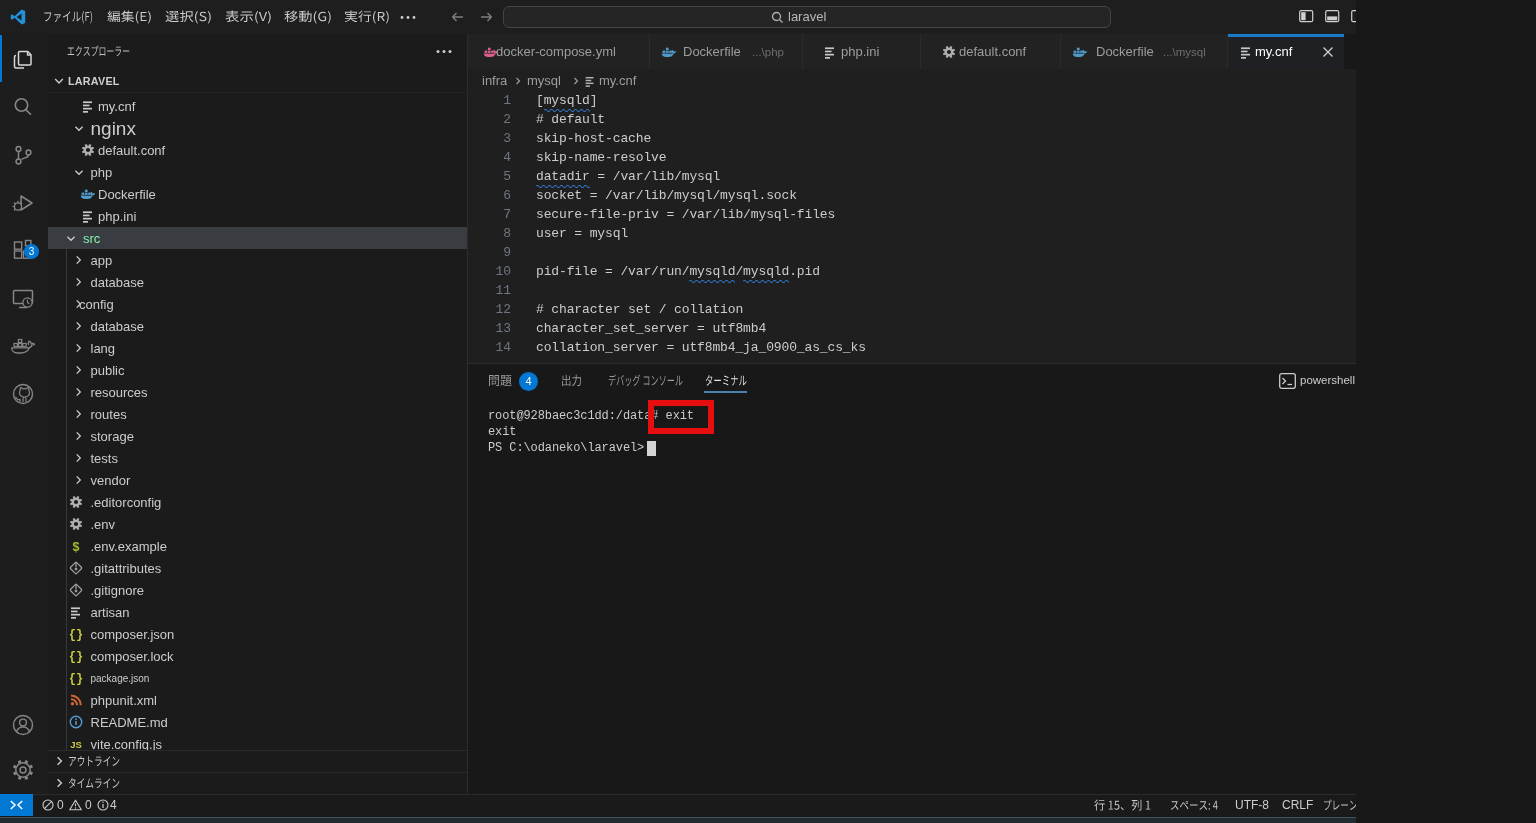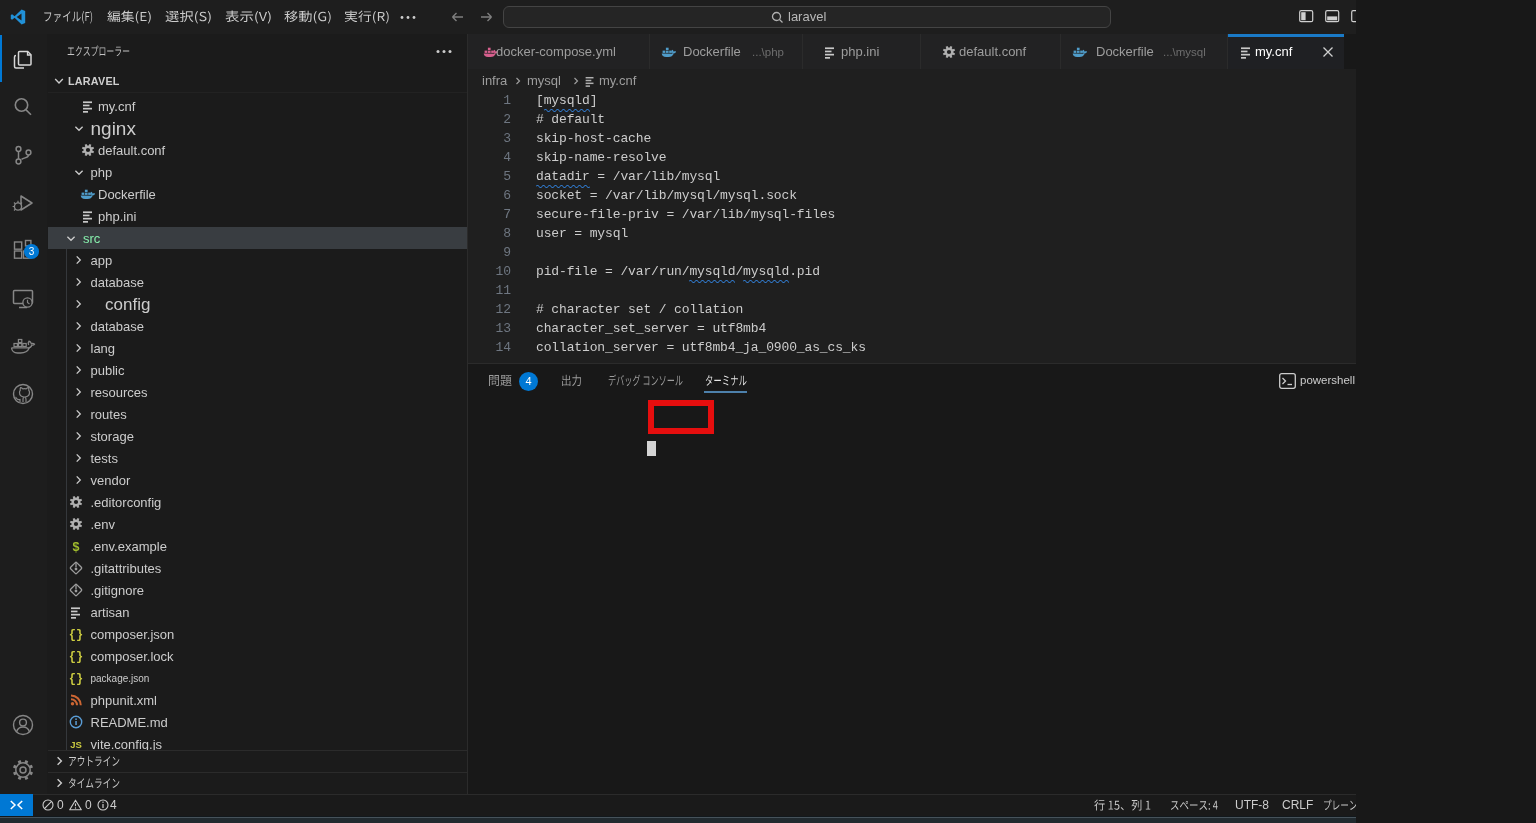--- a/index.html
+++ b/index.html
@@ -200,21 +200,21 @@
         <path d="M4.7 3.4 L8.3 7 L4.7 10.6" stroke="#cccccc" stroke-width="1.3"></path>
       </svg>
       <div style="position:absolute;left:42.5px;top:157.5px;font-family:'Liberation Sans',sans-serif;font-size:13px;color:#cccccc;line-height:19px;white-space:pre">app</div>
       <svg style="position:absolute;left:24px;top:182px" width="14" height="14" viewBox="0 0 14 14" fill="none">
         <path d="M4.7 3.4 L8.3 7 L4.7 10.6" stroke="#cccccc" stroke-width="1.3"></path>
       </svg>
       <div style="position:absolute;left:42.5px;top:179.5px;font-family:'Liberation Sans',sans-serif;font-size:13px;color:#cccccc;line-height:19px;white-space:pre">database</div>
       <svg style="position:absolute;left:24px;top:204px" width="14" height="14" viewBox="0 0 14 14" fill="none">
         <path d="M4.7 3.4 L8.3 7 L4.7 10.6" stroke="#cccccc" stroke-width="1.3"></path>
       </svg>
-      <div style="position:absolute;left:57px;top:201.5px;font-family:'Liberation Sans',sans-serif;font-size:17px;color:#cccccc;line-height:19px;white-space:pre">config</div>
+      <div style="position:absolute;left:31px;top:201.5px;font-family:'Liberation Sans',sans-serif;font-size:13px;color:#cccccc;line-height:19px;white-space:pre">config</div>
       <svg style="position:absolute;left:24px;top:226px" width="14" height="14" viewBox="0 0 14 14" fill="none">
         <path d="M4.7 3.4 L8.3 7 L4.7 10.6" stroke="#cccccc" stroke-width="1.3"></path>
       </svg>
       <div style="position:absolute;left:42.5px;top:223.5px;font-family:'Liberation Sans',sans-serif;font-size:13px;color:#cccccc;line-height:19px;white-space:pre">database</div>
       <svg style="position:absolute;left:24px;top:248px" width="14" height="14" viewBox="0 0 14 14" fill="none">
         <path d="M4.7 3.4 L8.3 7 L4.7 10.6" stroke="#cccccc" stroke-width="1.3"></path>
       </svg>
       <div style="position:absolute;left:42.5px;top:245.5px;font-family:'Liberation Sans',sans-serif;font-size:13px;color:#cccccc;line-height:19px;white-space:pre">lang</div>
       <svg style="position:absolute;left:24px;top:270px" width="14" height="14" viewBox="0 0 14 14" fill="none">
         <path d="M4.7 3.4 L8.3 7 L4.7 10.6" stroke="#cccccc" stroke-width="1.3"></path>
@@ -541,20 +541,23 @@
       <circle cx="3" cy="2.5" r="1.4" fill="#ccc"></circle>
       <circle cx="9" cy="2.5" r="1.4" fill="#ccc"></circle>
       <circle cx="15" cy="2.5" r="1.4" fill="#ccc"></circle>
     </svg>
     <svg style="position:absolute;left:1481px;top:377px" width="11" height="8" viewBox="0 0 11 8" fill="none">
       <path d="M1 6.5 L5.5 2 L10 6.5" stroke="#cccccc" stroke-width="1.3"></path>
     </svg>
     <svg style="position:absolute;left:1507px;top:376px" width="11" height="11" viewBox="0 0 11 11" fill="none">
       <path d="M1 1 L10 10 M10 1 L1 10" stroke="#cccccc" stroke-width="1.3"></path>
     </svg>
+    <pre style="position:absolute;left:488px;top:408px;margin:0;font-family:'Liberation Mono',monospace;font-size:12px;letter-spacing:-0.1px;color:#cccccc;line-height:16px">root@928baec3c1dd:/data# exit
+exit
+PS C:\odaneko\laravel&gt;</pre>
     <div style="position:absolute;left:647px;top:441px;width:9px;height:15px;background:#d4d4d4"></div>
     <div style="position:absolute;left:648px;top:400px;width:66px;height:34px;border:6px solid #e60e0e;box-sizing:border-box"></div>
     <div style="position:absolute;left:0px;top:794px;width:1536px;height:22px;background:#1a1a1a;border-top:1px solid #2b2b2b;box-sizing:border-box"></div>
     <div style="position:absolute;left:0px;top:794px;width:33px;height:22px;background:#0078d4"></div>
     <svg style="position:absolute;left:8px;top:799px" width="17" height="12" viewBox="0 0 17 12" fill="none">
       <path d="M2.8 2 L7 6 L2.8 10 M14.2 2 L10 6 L14.2 10" stroke="#fff" stroke-width="1.5"></path>
     </svg>
     <svg style="position:absolute;left:42px;top:799px" width="12" height="12" viewBox="0 0 12 12" fill="none">
       <circle cx="6" cy="6" r="5" stroke="#cccccc" stroke-width="1.1"></circle>
       <line x1="2.7" y1="9.3" x2="9.3" y2="2.7" stroke="#cccccc" stroke-width="1.1"></line>

